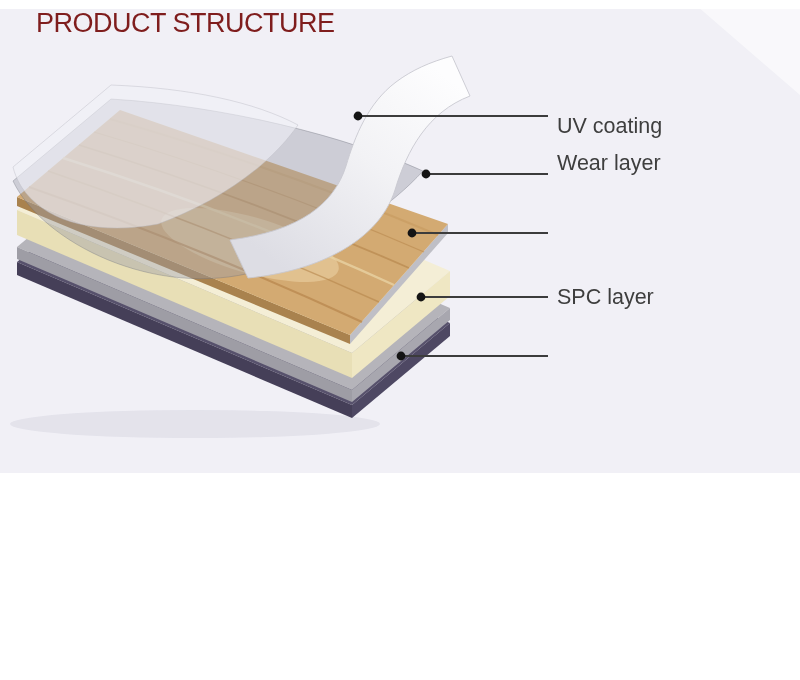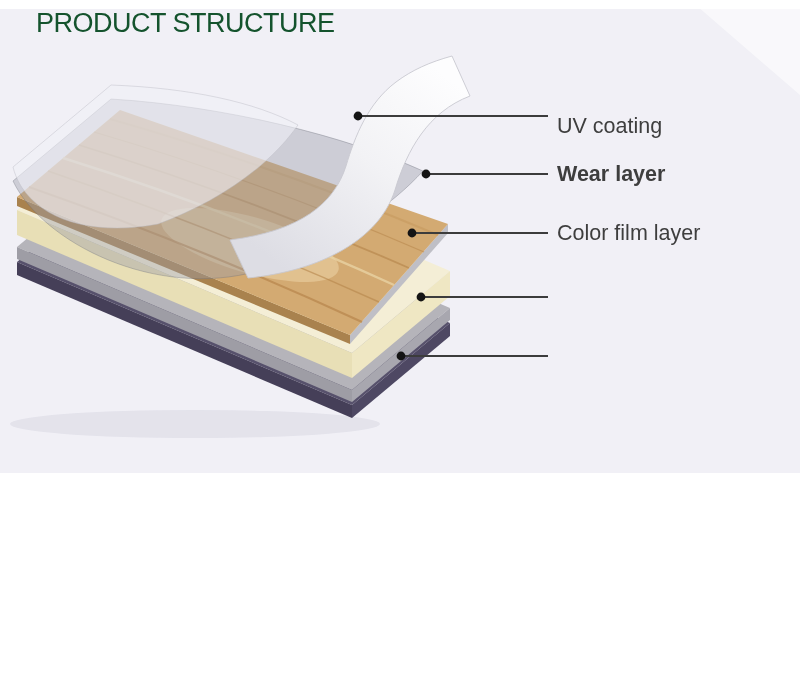--- a/index.html
+++ b/index.html
@@ -4,21 +4,21 @@
 <style>
   html,body{margin:0;padding:0;background:#fff;}
   .canvas{
     position:relative;width:800px;height:680px;overflow:hidden;
     font-family:"Liberation Sans", sans-serif;background:#ffffff;
   }
   .hero{position:absolute;left:0;top:0;width:800px;height:473px;background:#f1f0f6;}
   .white-top{position:absolute;left:0;top:0;width:800px;height:9px;background:#ffffff;}
   .page-title{
     position:absolute;left:36px;top:8px;font-size:27px;letter-spacing:-0.5px;
-    color:#14532d;font-weight:400;white-space:nowrap;
+    color:#7f1d1d;font-weight:400;white-space:nowrap;
   }
   .stack-svg{position:absolute;left:0;top:0;width:800px;height:473px;}
   .layer-label{
     position:absolute;left:557px;font-size:21.5px;color:#3e3e3e;line-height:26px;white-space:nowrap;
   }
   .features{position:absolute;left:0;top:473px;width:800px;height:207px;background:#ffffff;}
 </style>
 </head>
 <body>
 
@@ -88,22 +88,22 @@
         <circle cx="412" cy="233" r="4.4"></circle>
         <circle cx="421" cy="297" r="4.4"></circle>
         <circle cx="401" cy="356" r="4.4"></circle>
       </g>
     </svg>
 
     <div class="white-top"></div>
     <div class="page-title">PRODUCT STRUCTURE</div>
 
     <div class="layer-label" style="top:103px;margin-top:10px;">UV coating</div>
-    <div class="layer-label" style="top:161px;font-weight:bold;">Wear layer</div>
-    <div class="layer-label" style="top:220px;">Color film layer</div>
+    <div class="layer-label" style="top:150px;">Wear layer</div>
+    <div class="layer-label" style="top:284px;">SPC layer</div>
   </div>
 
   <div class="features">
 
     
     
 
     
     
 

